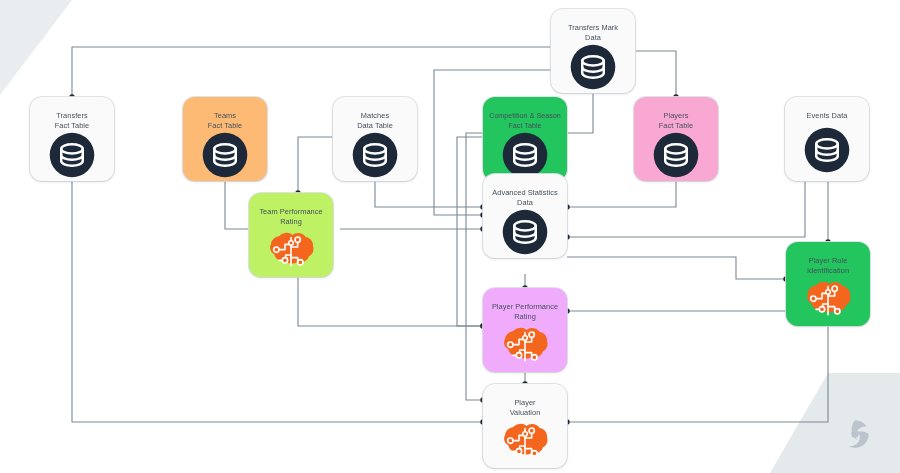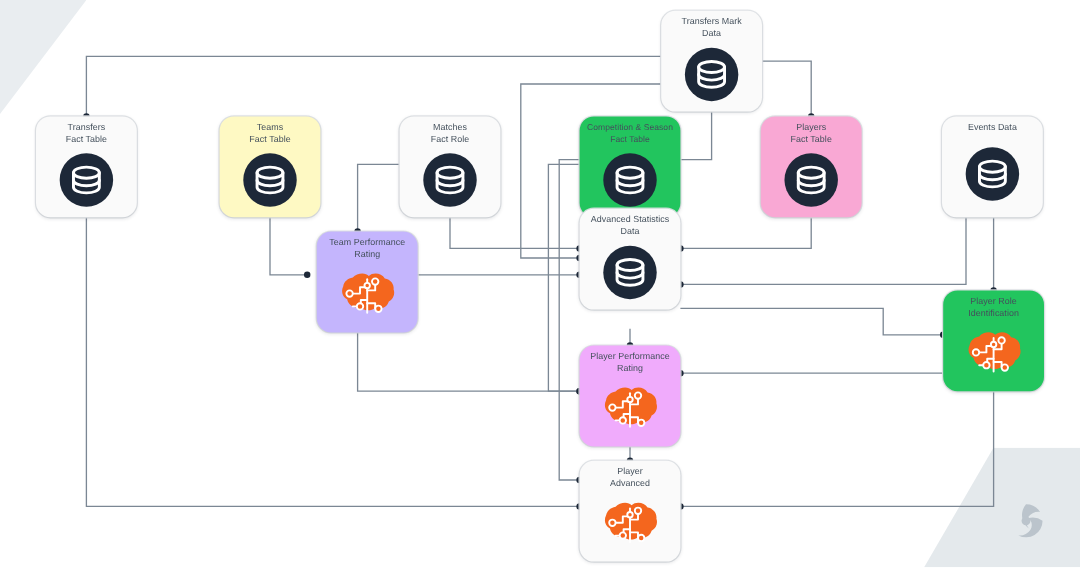--- a/index.html
+++ b/index.html
@@ -40,21 +40,21 @@
     background:#fafafa;
     border-radius:12px;
     box-shadow:0 1px 3px rgba(20,30,45,.13), 0 0 0 1px rgba(225,228,232,.9);
     z-index:3;
     display:flex;
     flex-direction:column;
     align-items:center;
     box-sizing:border-box;
   }
   .node .label{
-    margin-top:4px;
+    margin-top:14px;
     font-size:7.4px;
     line-height:10px;
     color:#44505c;
     text-align:center;
     letter-spacing:.05px;
     width:100%;
     padding:0 4px;
     box-sizing:border-box;
     white-space:pre-line;
   }
@@ -135,37 +135,37 @@
           <svg viewBox="0 0 64 64">
     <circle cx="32" cy="32" r="31" fill="#1d2838"></circle>
     <g fill="none" stroke="#ffffff" stroke-width="3.4" stroke-linecap="round" stroke-linejoin="round">
       <ellipse cx="32" cy="23.5" rx="15" ry="6.4"></ellipse>
       <path d="M17 23.5v17c0 3.5 6.7 6.4 15 6.4s15-2.9 15-6.4v-17"></path>
       <path d="M17 32.2c0 3.5 6.7 6.4 15 6.4s15-2.9 15-6.4"></path>
     </g>
   </svg>
         </div>
       </div>
-      <div class="node db" style="left: 183px; top: 97px; width: 84px; height: 84px; background: #fef9c3;">
+      <div class="node db" style="left: 183px; top: 97px; width: 84px; height: 84px; background: #fdba74;">
         <div class="label" style="color: rgb(68, 80, 92);">Teams
 Fact Table</div>
         <div class="glyph">
           <svg viewBox="0 0 64 64">
     <circle cx="32" cy="32" r="31" fill="#1d2838"></circle>
     <g fill="none" stroke="#ffffff" stroke-width="3.4" stroke-linecap="round" stroke-linejoin="round">
       <ellipse cx="32" cy="23.5" rx="15" ry="6.4"></ellipse>
       <path d="M17 23.5v17c0 3.5 6.7 6.4 15 6.4s15-2.9 15-6.4v-17"></path>
       <path d="M17 32.2c0 3.5 6.7 6.4 15 6.4s15-2.9 15-6.4"></path>
     </g>
   </svg>
         </div>
       </div>
       <div class="node db" style="left: 333px; top: 97px; width: 84px; height: 84px; background: rgb(250, 250, 250);">
         <div class="label" style="color: rgb(68, 80, 92);">Matches
-Fact Role</div>
+Data Table</div>
         <div class="glyph">
           <svg viewBox="0 0 64 64">
     <circle cx="32" cy="32" r="31" fill="#1d2838"></circle>
     <g fill="none" stroke="#ffffff" stroke-width="3.4" stroke-linecap="round" stroke-linejoin="round">
       <ellipse cx="32" cy="23.5" rx="15" ry="6.4"></ellipse>
       <path d="M17 23.5v17c0 3.5 6.7 6.4 15 6.4s15-2.9 15-6.4v-17"></path>
       <path d="M17 32.2c0 3.5 6.7 6.4 15 6.4s15-2.9 15-6.4"></path>
     </g>
   </svg>
         </div>
@@ -218,21 +218,21 @@
           <svg viewBox="0 0 64 64">
     <circle cx="32" cy="32" r="31" fill="#1d2838"></circle>
     <g fill="none" stroke="#ffffff" stroke-width="3.4" stroke-linecap="round" stroke-linejoin="round">
       <ellipse cx="32" cy="23.5" rx="15" ry="6.4"></ellipse>
       <path d="M17 23.5v17c0 3.5 6.7 6.4 15 6.4s15-2.9 15-6.4v-17"></path>
       <path d="M17 32.2c0 3.5 6.7 6.4 15 6.4s15-2.9 15-6.4"></path>
     </g>
   </svg>
         </div>
       </div>
-      <div class="node ai" style="left: 264px; top: 193px; width: 84px; height: 84px; background: #c4b5fd;">
+      <div class="node ai" style="left: 249px; top: 193px; width: 84px; height: 84px; background: #bef264;">
         <div class="label" style="color: rgb(68, 80, 92);">Team Performance
 Rating</div>
         <div class="glyph">
           <svg viewBox="0 0 80 60">
     <path fill="#f4661e" d="M22 8c5-6 16-7 20-2 5-5 16-4 20 3 7 1 12 7 11 14 2 5 0 12-6 15-2 7-10 11-17 8-5 4-14 4-18-1-8 2-16-3-17-10-6-3-8-10-5-16 1-6 6-10 12-11z"></path>
     <g fill="none" stroke="#ffffff" stroke-width="2.4" stroke-linecap="round" stroke-linejoin="round">
       <path d="M40 10v42"></path>
       <path d="M40 20h-9v8h-9"></path>
       <path d="M40 36h-8v8"></path>
       <path d="M40 24h10v-8"></path>
@@ -306,21 +306,21 @@
       <circle cx="31" cy="44" r="4"></circle>
       <circle cx="50" cy="13" r="4"></circle>
       <circle cx="54" cy="47" r="4"></circle>
       <circle cx="40" cy="18" r="3.4"></circle>
     </g>
   </svg>
         </div>
       </div>
       <div class="node ai" style="left: 483px; top: 384px; width: 84px; height: 84px; background: rgb(250, 250, 250);">
         <div class="label" style="color: rgb(68, 80, 92);">Player
-Advanced</div>
+Valuation</div>
         <div class="glyph">
           <svg viewBox="0 0 80 60">
     <path fill="#f4661e" d="M22 8c5-6 16-7 20-2 5-5 16-4 20 3 7 1 12 7 11 14 2 5 0 12-6 15-2 7-10 11-17 8-5 4-14 4-18-1-8 2-16-3-17-10-6-3-8-10-5-16 1-6 6-10 12-11z"></path>
     <g fill="none" stroke="#ffffff" stroke-width="2.4" stroke-linecap="round" stroke-linejoin="round">
       <path d="M40 10v42"></path>
       <path d="M40 20h-9v8h-9"></path>
       <path d="M40 36h-8v8"></path>
       <path d="M40 24h10v-8"></path>
       <path d="M40 40h10v6"></path>
       <path d="M28 44h-6"></path>

